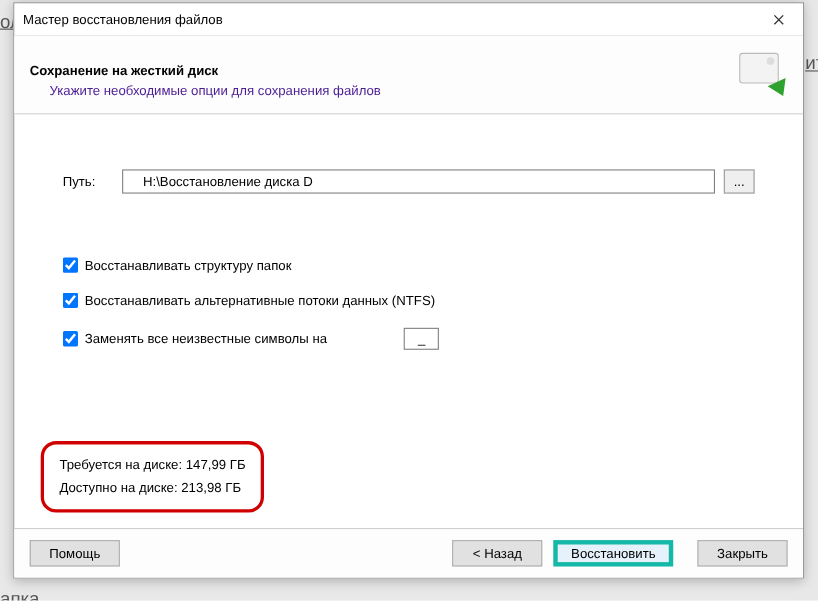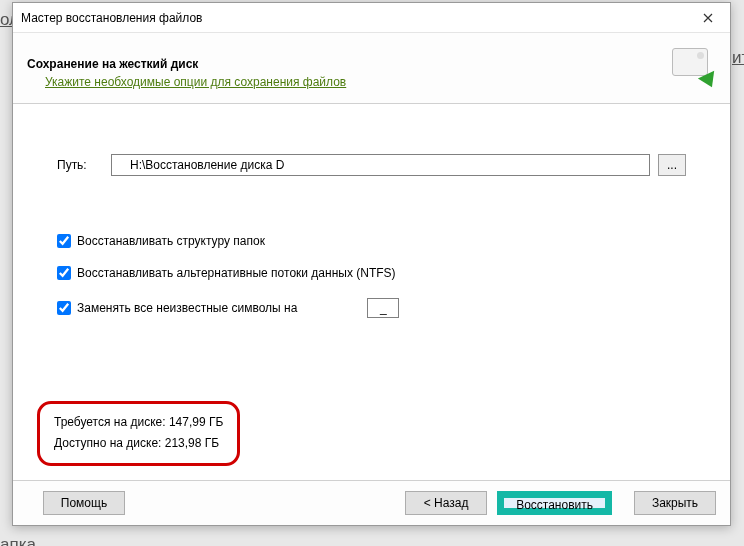--- a/index.html
+++ b/index.html
@@ -58,21 +58,21 @@
   }
   .header {
     padding: 10px 14px 14px 14px;
     border-bottom: 1px solid #d0d0d0;
     display: flex;
     align-items: center;
     background: #fdfdfd;
   }
   .header-text { flex: 1; }
   .header-title { font-weight: bold; font-size: 12px; margin-top: 14px; }
-  .header-sub { font-size: 12px; margin-top: 4px; padding-left: 18px; color: #4d7c0f; text-decoration: underline; }
+  .header-sub { font-size: 12px; margin-top: 4px; padding-left: 18px; color: #4c1d95; }
   .header-icon {
     width: 46px; height: 40px;
     position: relative;
   }
   .hdd {
     width: 36px; height: 28px;
     background: #f3f3f3;
     border: 1px solid #bbb;
     border-radius: 3px;
     position: absolute;
@@ -164,23 +164,23 @@
   .btn {
     min-width: 82px;
     height: 24px;
     border: 1px solid #adadad;
     background: #e1e1e1;
     font: inherit;
     padding: 0 12px;
     margin-left: 10px;
     cursor: default;
   }
-  .btn:first-child { margin-left: 16px; }
+  .btn:first-child { margin-left: 0; }
   .btn.primary {
-    border: 7px solid #14b8a6;
+    border: 4px solid #14b8a6;
     background: #e5f1fb;
   }
 </style>
 </head>
 <body>
 
 <div class="bg-fragments">
   <span style="left:0;top:10px">ол</span>
   <span style="left:732px;top:48px">итель</span>
   <span style="left:0;top:535px">апка</span>

